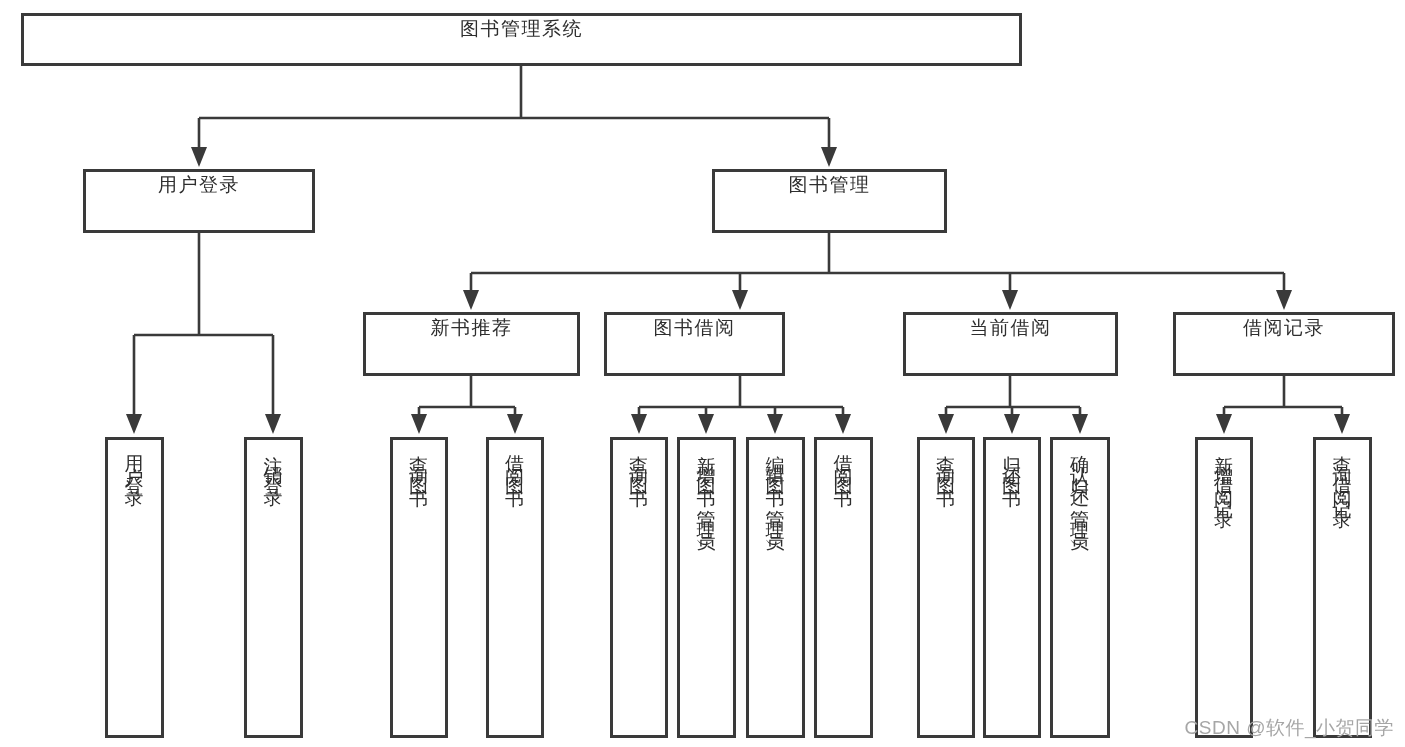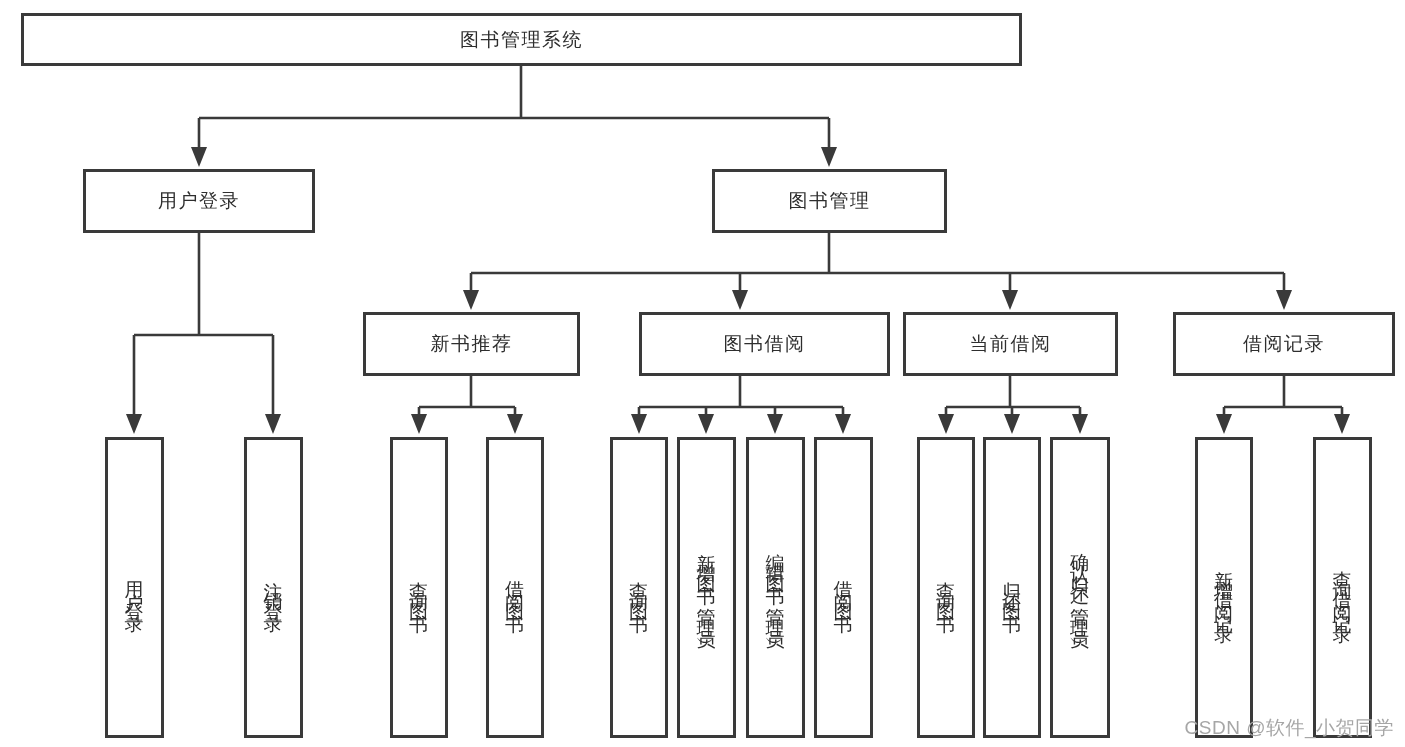--- a/index.html
+++ b/index.html
@@ -19,21 +19,21 @@
     overflow:hidden;
   }
   .connectors{position:absolute;left:0;top:0;width:1405px;height:747px;}
   .edge{fill:none;stroke:var(--line);stroke-width:2.6;}
   .arrowhead{fill:var(--line);stroke:none;}
   .box{
     position:absolute;
     box-sizing:border-box;
     border:3px solid var(--line);
     background:#ffffff;
-    display:flex;align-items:center;justify-content:center;
+    display:flex;justify-content:center;
   }
   .h-label{font-size:19px;letter-spacing:1.5px;white-space:nowrap;}
   .l2{top:169px;height:64px;}
   .l3{top:312px;height:64px;}
   .leaf{top:437px;height:301px;}
   .leaf .v-label{
     writing-mode:vertical-rl;
     text-orientation:mixed;
     font-size:19px;
     letter-spacing:11px;
@@ -97,21 +97,21 @@
   <div class="box l2" style="left:83px;width:232px">
     <span class="h-label">用户登录</span>
   </div>
   <div class="box l3" style="left:363px;width:217px">
     <span class="h-label">新书推荐</span>
   </div>
 
   <div class="box l2" style="left:712px;width:235px">
     <span class="h-label">图书管理</span>
   </div>
-  <div class="box l3" style="left:639px;width:251px">
+  <div class="box l3" style="left:604px;width:181px">
     <span class="h-label">图书借阅</span>
   </div>
   <div class="box l3" style="left:1173px;width:222px">
     <span class="h-label">借阅记录</span>
   </div>
   <div class="box l3" style="left:903px;width:215px">
     <span class="h-label">当前借阅</span>
   </div>
 
   <div class="box leaf" style="left:105px;width:59px">

